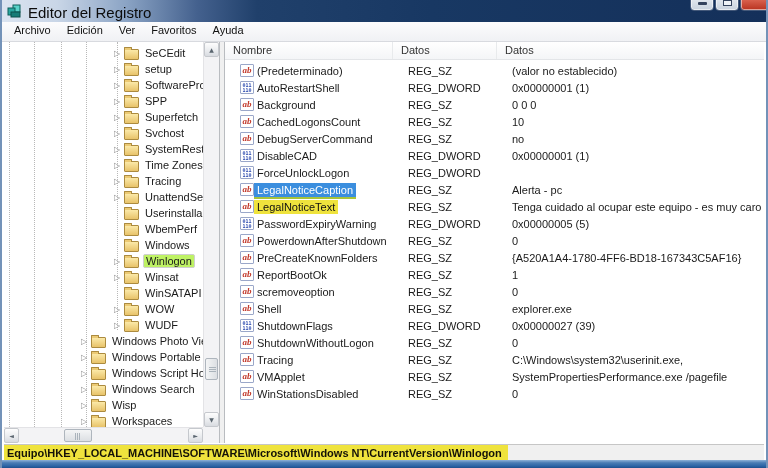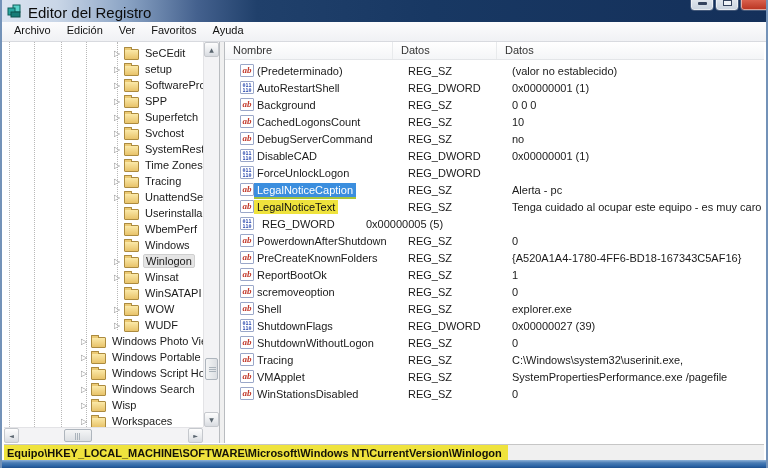--- a/index.html
+++ b/index.html
@@ -48,21 +48,21 @@
   .twisty{ width:14px; flex:0 0 14px; text-align:center; font-family:"DejaVu Sans",sans-serif; font-size:8px; color:#8f8f8f; }
   .folder{
     width:15px; height:11px; flex:0 0 15px; margin-right:4px; margin-top:2px; position:relative;
     background:linear-gradient(180deg,#fbe9a8,#e8c36a); border:1px solid #ac8b3f; border-radius:1px;
   }
   .folder::before{
     content:''; position:absolute; top:-3px; left:-1px; width:6px; height:2px;
     background:#ecca74; border:1px solid #ac8b3f; border-bottom:none; border-radius:1px 1px 0 0;
   }
   .tree-label{ padding:0 2px; }
-  .sel-soft{ background:#e5e5e5; border:1px solid #cfcfcf; border-radius:2px; }
+  .sel-soft{ background:#bef264; border:1px solid #cfcfcf; border-radius:2px; }
   
   .vscroll{ position:absolute; top:0; right:0; bottom:16px; width:16px; background:#f3f3f5; border-left:1px solid #e3e3e6; }
   .hscroll{ position:absolute; left:0; right:16px; bottom:0; height:16px; background:#f3f3f5; border-top:1px solid #e3e3e6; }
   .sb-corner{ position:absolute; right:0; bottom:0; width:16px; height:16px; background:#f3f3f5; }
   .sb-btn{
     position:absolute; display:flex; align-items:center; justify-content:center;
     font-family:"DejaVu Sans",sans-serif; font-size:6px; color:#5a656f;
     background:linear-gradient(#fdfdfd,#e9ebee 60%,#d8dbe0); border:1px solid #c5c8cd; border-radius:2px;
   }
   .vscroll .sb-btn{ left:0; width:15px; height:15px; }
@@ -388,20 +388,21 @@
   <div class="lv-row">
     <span class="vicon str">ab</span>
     <span class="lv-name"><span class="name-text hl-yellow">LegalNoticeText</span></span>
     <span class="lv-type">REG_SZ</span>
     <span class="lv-data">Tenga cuidado al ocupar este equipo - es muy caro</span>
   </div>
 
   <div class="lv-row">
     <span class="vicon dword">011
 110</span>
+    <span class="lv-name"><span class="name-text">PasswordExpiryWarning</span></span>
     <span class="lv-type">REG_DWORD</span>
     <span class="lv-data">0x00000005 (5)</span>
   </div>
 
   <div class="lv-row">
     <span class="vicon str">ab</span>
     <span class="lv-name"><span class="name-text">PowerdownAfterShutdown</span></span>
     <span class="lv-type">REG_SZ</span>
     <span class="lv-data">0</span>
   </div>

